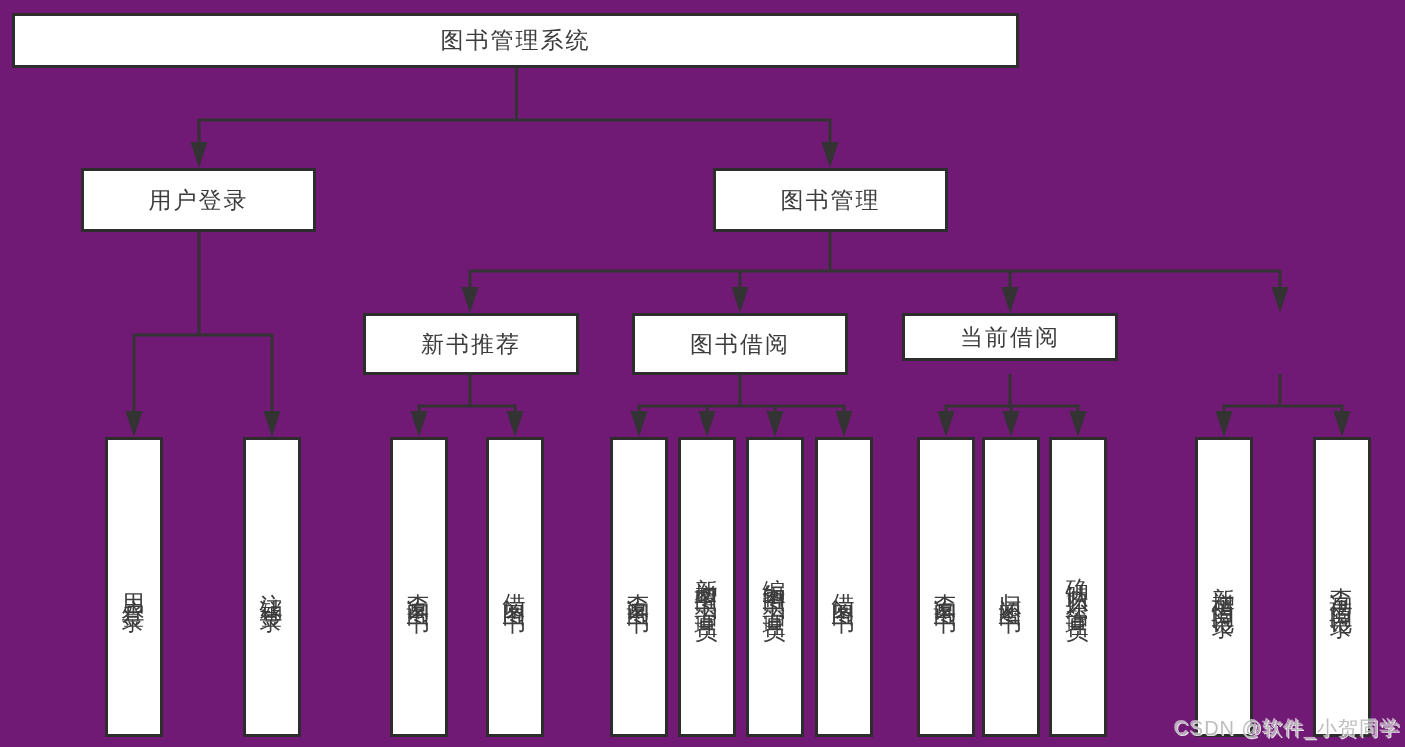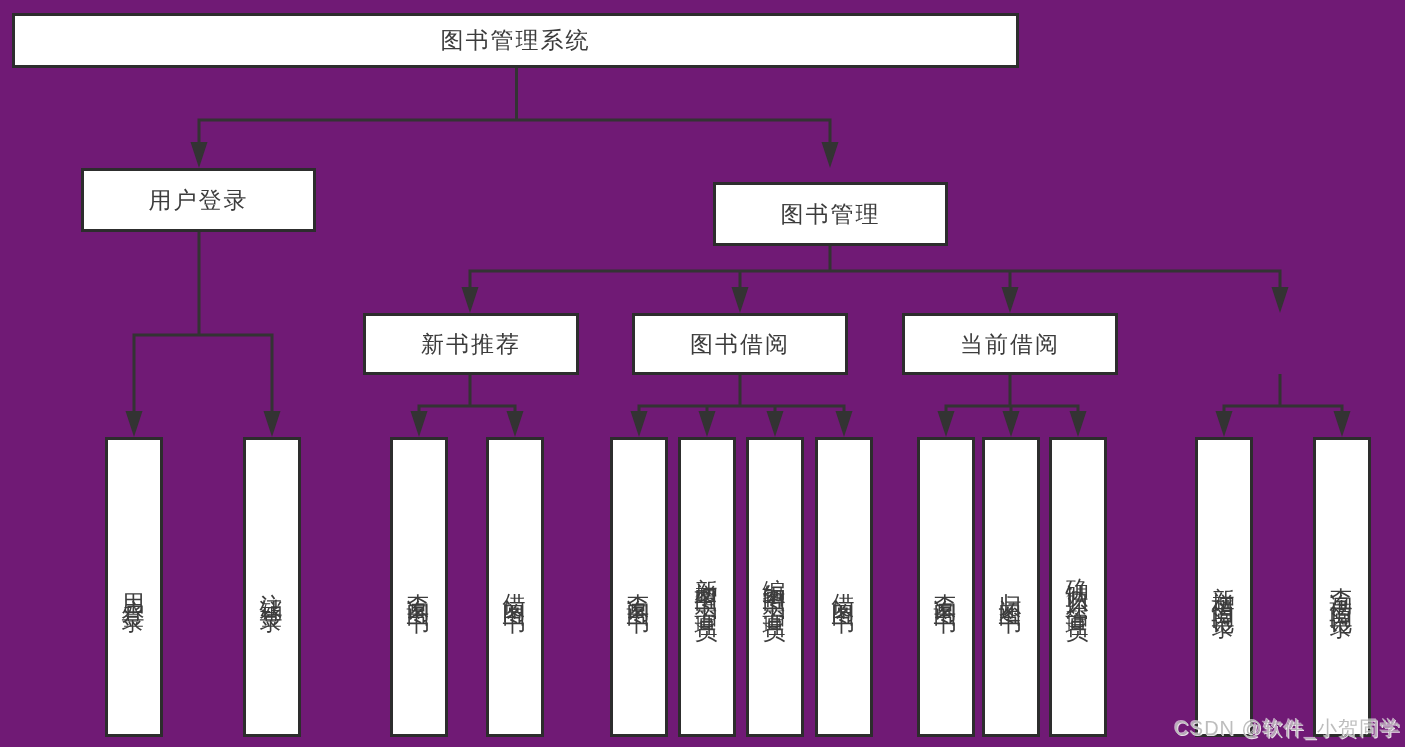--- a/index.html
+++ b/index.html
@@ -101,31 +101,31 @@
     </g>
   </svg>
 
   <div class="node root-node">
     <span>图书管理系统</span>
   </div>
 
   <div class="node branch" style="left:81px;top:168px;width:235px;height:64px">
     <span>用户登录</span>
   </div>
-  <div class="node branch" style="left:713px;top:182px;width:235px;height:64px">
+  <div class="node branch" style="left:713px;top:168px;width:235px;height:64px">
     <span>图书管理</span>
   </div>
 
   <div class="node branch" style="left:363px;top:313px;width:216px;height:62px">
     <span>新书推荐</span>
   </div>
   <div class="node branch" style="left:632px;top:313px;width:216px;height:62px">
     <span>图书借阅</span>
   </div>
-  <div class="node branch" style="left:902px;top:313px;width:216px;height:62px">
+  <div class="node branch" style="left:902px;top:313px;width:216px;height:48px">
     <span>当前借阅</span>
   </div>
 
   <div class="node leaf" style="left:105px">
     <span>用户登录</span>
   </div>
   <div class="node leaf" style="left:243px">
     <span>注销登录</span>
   </div>
 

